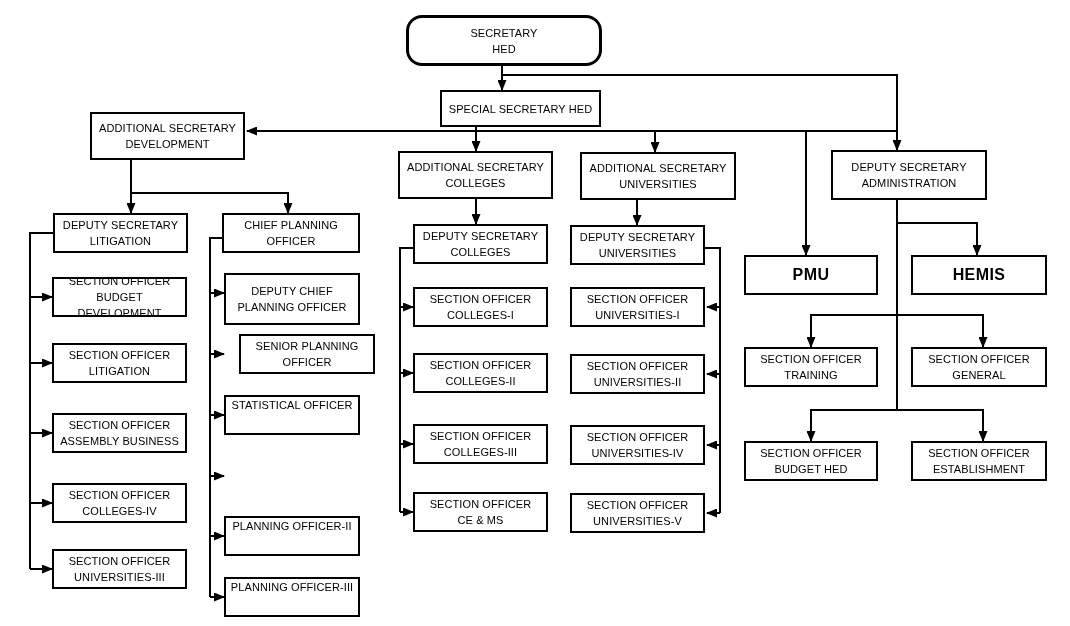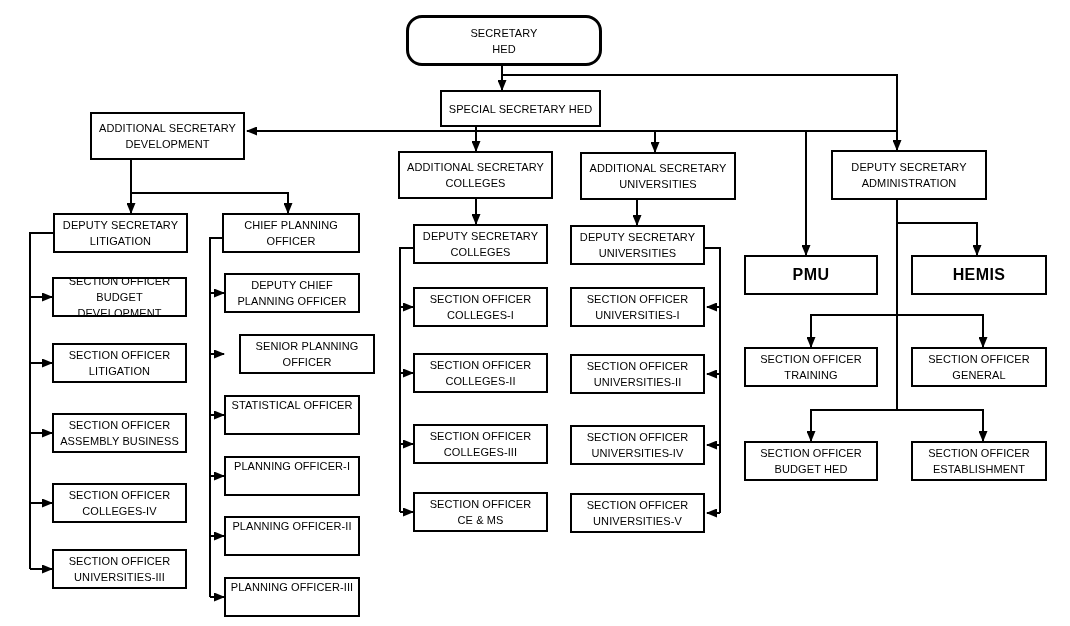--- a/index.html
+++ b/index.html
@@ -125,26 +125,25 @@
 BUDGET DEVELOPMENT</div>
   <div class="box" style="left:52px;top:343px;width:135px;height:40px">SECTION OFFICER
 LITIGATION</div>
   <div class="box" style="left:52px;top:413px;width:135px;height:40px">SECTION OFFICER
 ASSEMBLY BUSINESS</div>
   <div class="box" style="left:52px;top:483px;width:135px;height:40px">SECTION OFFICER
 COLLEGES-IV</div>
   <div class="box" style="left:52px;top:549px;width:135px;height:40px">SECTION OFFICER
 UNIVERSITIES-III</div>
 
-  <div class="box" style="left:224px;top:273px;width:136px;height:40px">DEPUTY CHIEF
+  <div class="box" style="left:224px;top:273px;width:136px;height:52px">DEPUTY CHIEF
 PLANNING OFFICER</div>
   <div class="box" style="left:239px;top:334px;width:136px;height:40px">SENIOR PLANNING
 OFFICER</div>
   <div class="box top" style="left:224px;top:395px;width:136px;height:40px">STATISTICAL OFFICER</div>
-  <div class="box top" style="left:224px;top:456px;width:136px;height:40px">PLANNING OFFICER-I</div>
   <div class="box top" style="left:224px;top:516px;width:136px;height:40px">PLANNING OFFICER-II</div>
   <div class="box top" style="left:224px;top:577px;width:136px;height:40px">PLANNING OFFICER-III</div>
 
   <div class="box" style="left:413px;top:287px;width:135px;height:40px">SECTION OFFICER
 COLLEGES-I</div>
   <div class="box" style="left:413px;top:353px;width:135px;height:40px">SECTION OFFICER
 COLLEGES-II</div>
   <div class="box" style="left:413px;top:424px;width:135px;height:40px">SECTION OFFICER
 COLLEGES-III</div>
   <div class="box" style="left:413px;top:492px;width:135px;height:40px">SECTION OFFICER

